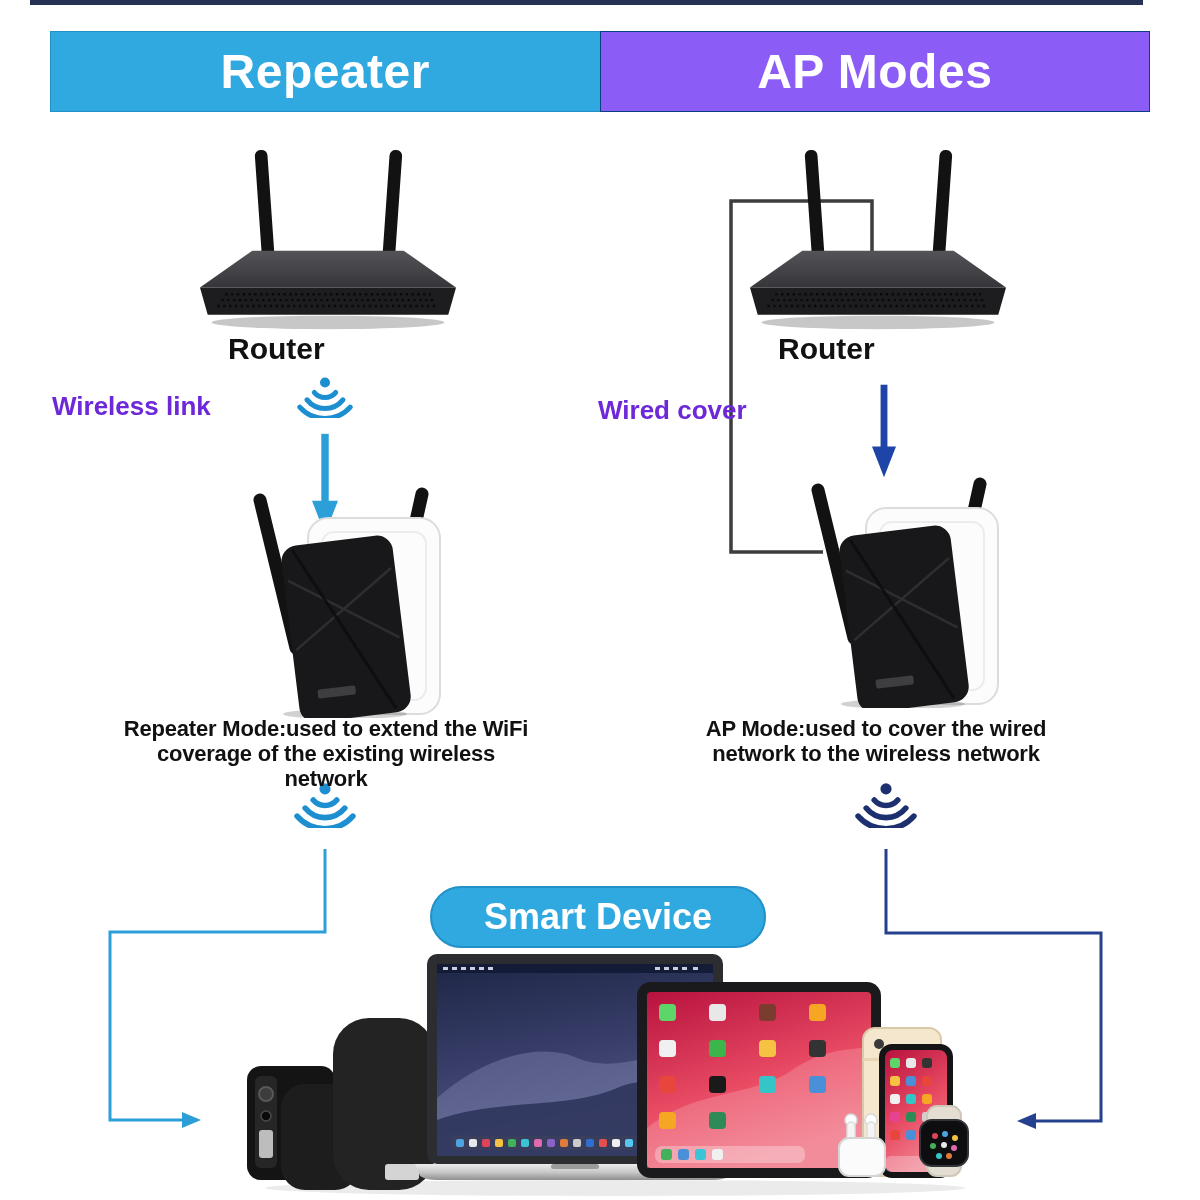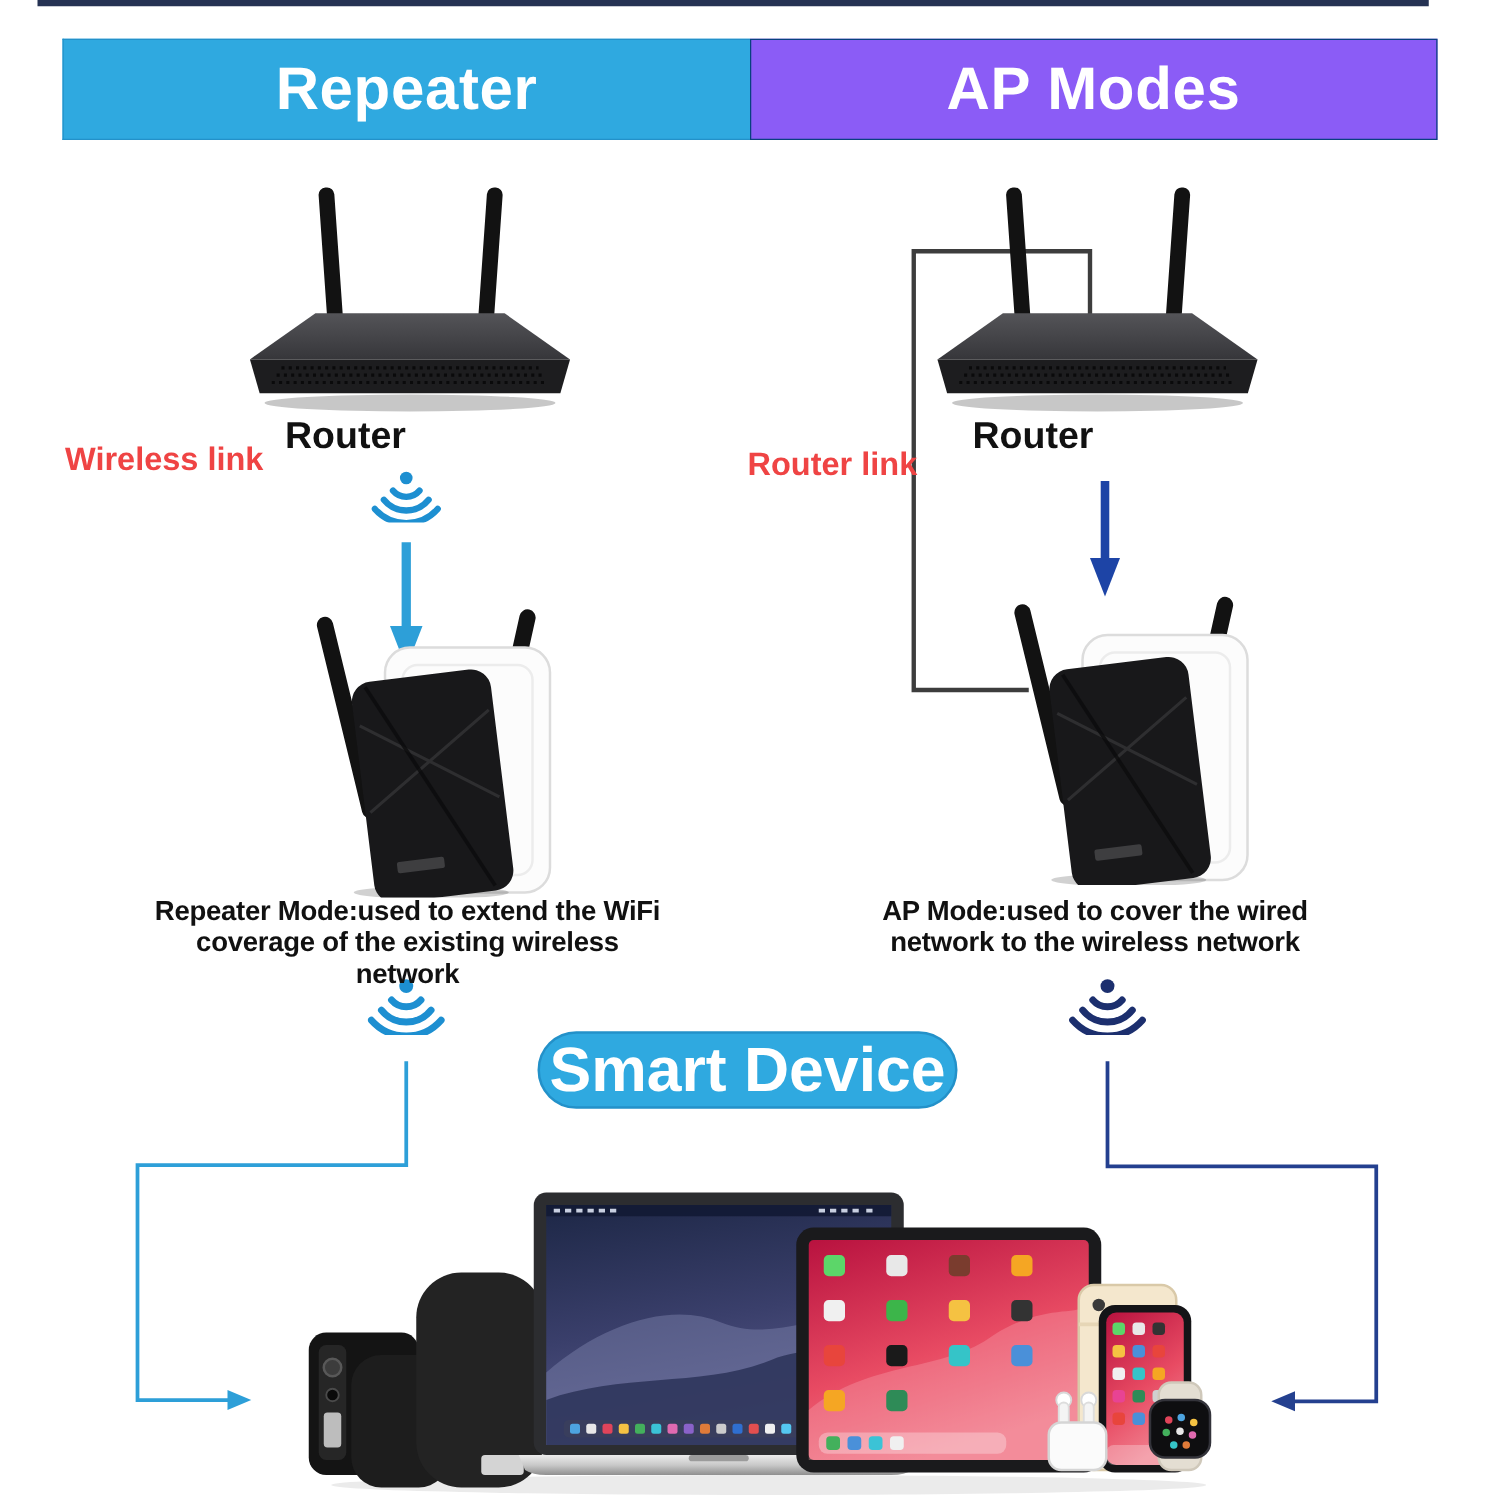--- a/index.html
+++ b/index.html
@@ -10,28 +10,28 @@
   .abs{position:absolute;}
   
   #top-bar{left:30px;top:0;width:1113px;height:5px;background:#253253;}
   
   #header-row{left:50px;top:31px;width:1100px;height:81px;display:flex;z-index:3;}
   .hdr{flex:1;display:flex;align-items:center;justify-content:center;
        color:#fff;font-size:48px;font-weight:bold;letter-spacing:.5px;}
   .hdr-light{background:#2fa9e0;border:1px solid #2391c9;border-right:none;}
   .hdr-dark{background:#8b5cf6;border:1px solid #09407f;}
   
-  .link-label{font-size:26px;font-weight:600;color:#ef4444;z-index:4;}
+  .link-label{font-size:26px;font-weight:600;color:#6d28d9;z-index:4;margin-top:39px;}
   .router-label{font-size:30px;font-weight:bold;color:#111;text-align:left;z-index:4;}
   .caption{font-size:22px;font-weight:bold;color:#111;text-align:center;
            line-height:25px;letter-spacing:-.2px;z-index:4;}
   
-  #smart-pill{left:430px;top:825px;width:332px;height:58px;background:#2fa9e0;
+  #smart-pill{left:430px;top:886px;width:332px;height:58px;background:#2fa9e0;
     border:2px solid #2391c9;border-radius:31px;display:flex;align-items:center;
-    justify-content:center;color:#fff;font-size:50px;font-weight:bold;z-index:4;}
+    justify-content:center;color:#fff;font-size:36px;font-weight:bold;z-index:4;}
   
   .wifi-light{color:#1d8fd1;}
   .wifi-navy{color:#1c2f6e;}
   .arrow-light{color:#2d9fd8;}
   .arrow-navy{color:#1d44a6;}
   .g2{z-index:2;}
   .g1{z-index:1;}
   svg{display:block;}
 </style>
 </head>
@@ -85,21 +85,21 @@
     <path d="M8,150 L272,150 L264,178 L16,178 Z" fill="#1d1d1f"></path>
     <g stroke="#0a0a0b" stroke-width="2.5" stroke-dasharray="2.5 3.5">
       <path d="M34,157 H246"></path>
         <path d="M30,163 H250"></path>
         <path d="M26,169 H254"></path>
     </g>
   </svg>
 
   <div class="abs link-label" style="left:52px;top:352px;width:220px;">Wireless link</div>
   <div class="abs router-label" style="left:228px;top:332px;width:200px;">Router</div>
-  <div class="abs link-label" style="left:598px;top:356px;width:160px;">Router link</div>
+  <div class="abs link-label" style="left:598px;top:356px;width:160px;">Wired cover</div>
   <div class="abs router-label" style="left:778px;top:332px;width:200px;">Router</div>
 
   <svg class="abs g2 wifi-light" style="left:297px;top:376px;" width="56" height="42" viewBox="0 0 100 74">
     <circle cx="50" cy="11" r="9" fill="currentColor"></circle>
     <g stroke="currentColor" stroke-width="9" fill="none" stroke-linecap="round">
       <path d="M31,29 A25,25 0 0 0 69,29"></path>
       <path d="M18,42 A41,41 0 0 0 82,42"></path>
       <path d="M5,55 A60,60 0 0 0 95,55"></path>
     </g>
   </svg>

